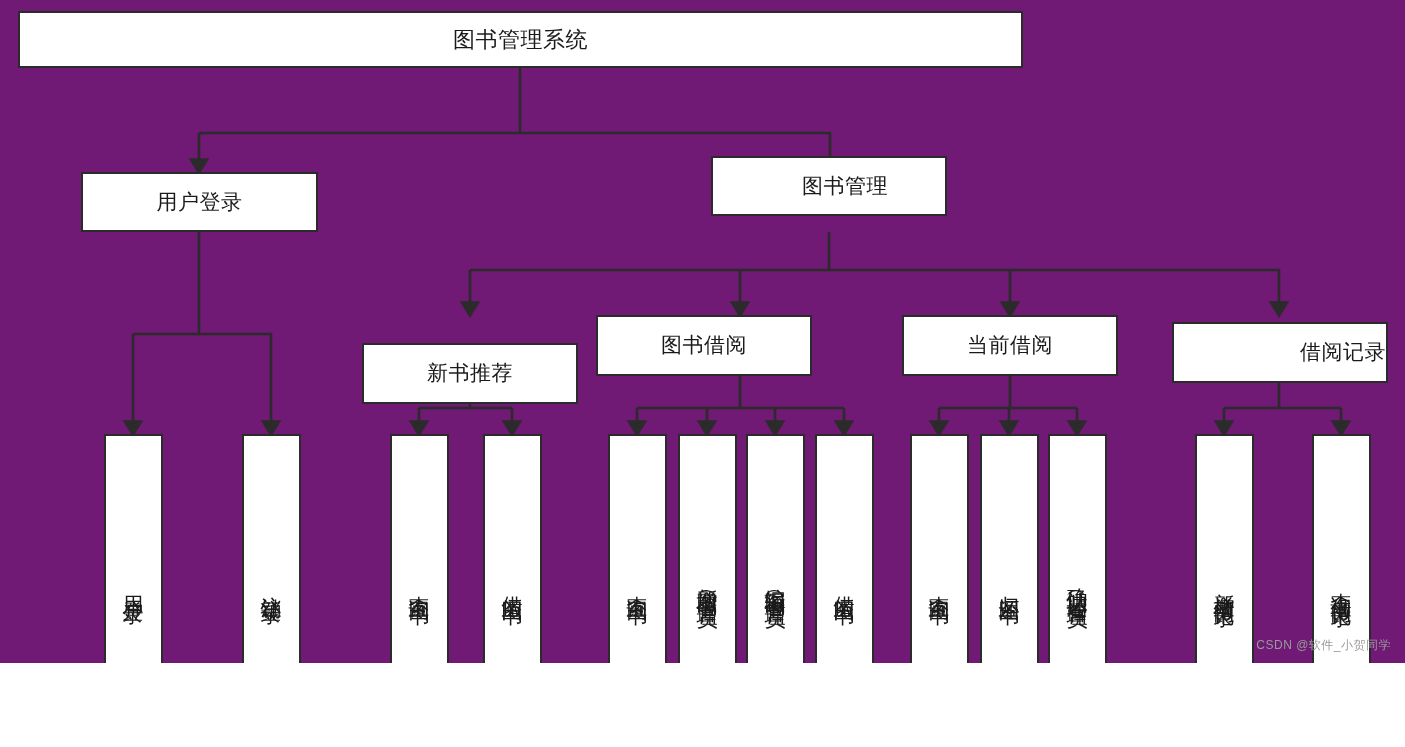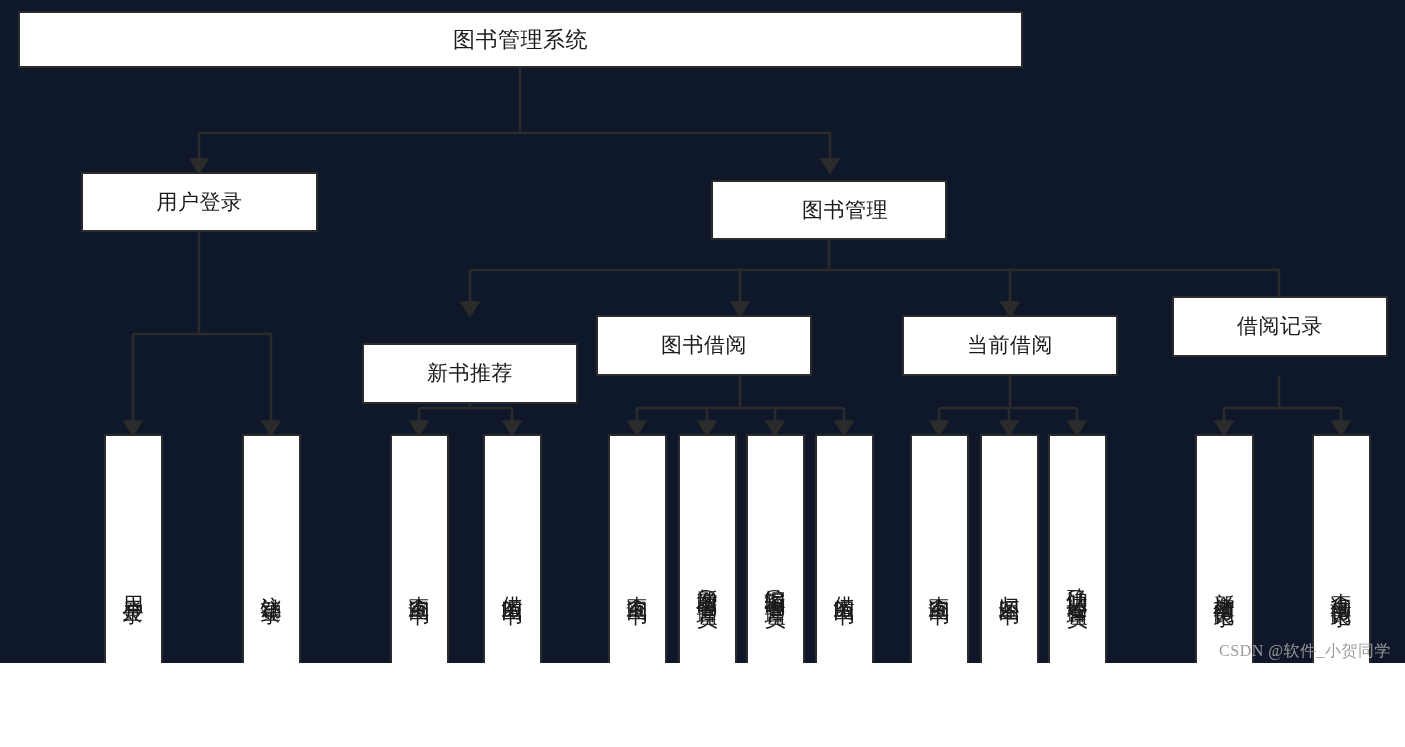--- a/index.html
+++ b/index.html
@@ -8,21 +8,21 @@
     padding: 0;
     background: #ffffff;
   }
   body {
     font-family: "Liberation Sans", "DejaVu Sans", sans-serif;
   }
   #diagram-root {
     position: relative;
     width: 1405px;
     height: 663px;
-    background: #0f172a;
+    background: #701a75;
     overflow: hidden;
   }
   #edge-layer {
     position: absolute;
     left: 0;
     top: 0;
     width: 1405px;
     height: 747px;
     pointer-events: none;
   }
@@ -62,27 +62,27 @@
     text-orientation: upright;
     font-size: 21px;
     line-height: 1.0;
     letter-spacing: 3px;
     white-space: nowrap;
     max-height: 100%;
   }
   .watermark {
     position: absolute;
     right: 14px;
-    bottom: 1px;
-    font-size: 16px;
+    bottom: 9px;
+    font-size: 12px;
     color: #9a9a9a;
     letter-spacing: 0.5px;
     z-index: 5;
     white-space: nowrap;
-    font-family: Liberation Serif, serif;
+    font-family: Liberation Sans, sans-serif;
   }
 </style>
 </head>
 <body>
 
 <div id="diagram-root">
 
   <svg id="edge-layer" viewBox="0 0 1405 747" width="1405" height="747" xmlns="http://www.w3.org/2000/svg">
     <defs>
       <marker id="arrowhead" markerWidth="9" markerHeight="9" refX="3.0" refY="4.0" orient="auto" markerUnits="strokeWidth">
@@ -133,34 +133,34 @@
     </g>
   </svg>
 
   <div class="node root horiz" style="left:18px; top:11px; width:1005px; height:57px;">
     <span class="node-label">图书管理系统</span>
   </div>
 
   <div class="node horiz" style="left:81px; top:172px; width:237px; height:60px;">
     <span class="node-label">用户登录</span>
   </div>
-  <div class="node horiz" style="left:711px; top:180px; width:236px; height:60px;padding-left:32px;">
+  <div class="node horiz" style="left:711px; top:156px; width:236px; height:60px;padding-left:32px;">
     <span class="node-label">图书管理</span>
   </div>
 
   <div class="node horiz" style="left:362px; top:315px; width:216px; height:61px;margin-top:28px;">
     <span class="node-label">新书推荐</span>
   </div>
   <div class="node horiz" style="left:596px; top:315px; width:216px; height:61px;">
     <span class="node-label">图书借阅</span>
   </div>
   <div class="node horiz" style="left:902px; top:315px; width:216px; height:61px;">
     <span class="node-label">当前借阅</span>
   </div>
-  <div class="node horiz" style="left:1172px; top:296px; width:216px; height:61px;">
+  <div class="node horiz" style="left:1172px; top:322px; width:216px; height:61px;justify-content:flex-end;">
     <span class="node-label">借阅记录</span>
   </div>
 
   <div class="node leaf" style="left:104px; top:434px; width:59px; height:301px;">
     <span class="node-label">用户登录</span>
   </div>
   <div class="node leaf" style="left:242px; top:434px; width:59px; height:301px;">
     <span class="node-label">注销登录</span>
   </div>
   <div class="node leaf" style="left:390px; top:434px; width:59px; height:301px;">

